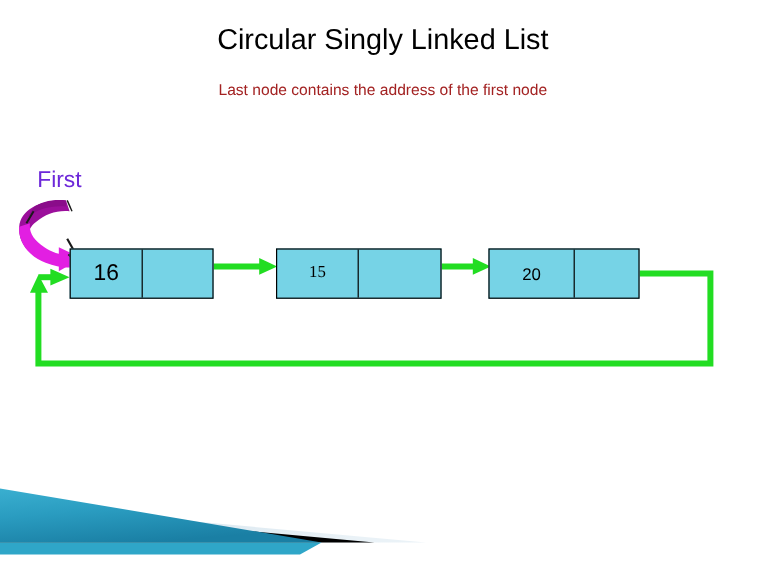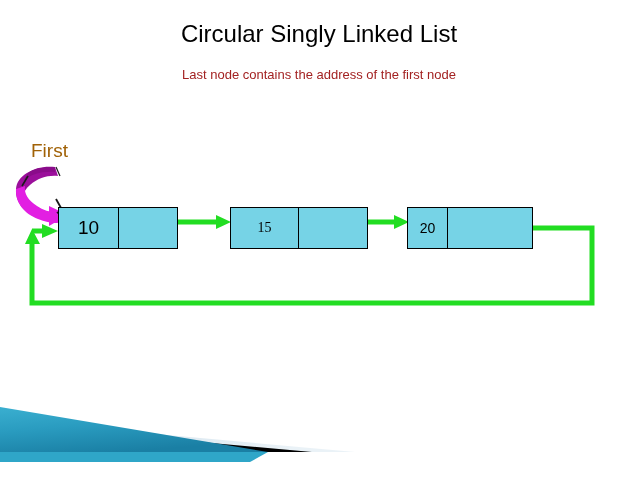--- a/index.html
+++ b/index.html
@@ -49,21 +49,21 @@
     white-space: nowrap;
   }
 
   
   .first-label {
     position: absolute;
     left: 31px;
     top: 139px;
     font-size: 19px;
     line-height: 23px;
-    color: #a16207;
+    color: #6d28d9;
     font-family: "Liberation Sans", sans-serif;
     white-space: nowrap;
   }
 
   
   #diagram {
     position: absolute;
     left: 0; top: 0;
     width: 638px;
     height: 479px;
@@ -91,21 +91,21 @@
   .node .cell-next {
     box-sizing: border-box;
     flex: 1 1 auto;
   }
 
   #node-1 { left: 58px; top: 207px; width: 120px; }
   #node-1 .cell-data { width: 60px; font-size: 19px; }
   #node-2 { left: 230px; top: 207px; width: 138px; }
   #node-2 .cell-data { width: 68px; font-size: 14px; font-family: Liberation Serif, serif; }
   #node-3 { left: 407px; top: 207px; width: 126px; }
-  #node-3 .cell-data { width: 40px; font-size: 14px; }
+  #node-3 .cell-data { width: 71px; font-size: 14px; }
 
   
   #bottom-deco {
     position: absolute;
     left: 0;
     top: 390px;
     width: 638px;
     height: 89px;
   }
 </style>
@@ -151,21 +151,21 @@
 
     <g>
       <polyline points="533,228 592,228 592,303 32,303 32,240" fill="none" stroke="#22DD22" stroke-width="5" stroke-linejoin="miter"></polyline>
       <path d="M 25,244 L 32,229 L 40,244 Z" fill="#22DD22"></path>
       <path d="M 32,231 L 46,231" stroke="#22DD22" stroke-width="5"></path>
       <path d="M 42,224 L 58,231 L 42,238 Z" fill="#22DD22"></path>
     </g>
   </svg>
 
   <div class="node" id="node-1">
-    <div class="cell-data">10</div>
+    <div class="cell-data">16</div>
     <div class="cell-next"></div>
   </div>
 
   <div class="node" id="node-2">
     <div class="cell-data">15</div>
     <div class="cell-next"></div>
   </div>
 
   <div class="node" id="node-3">
     <div class="cell-data">20</div>

